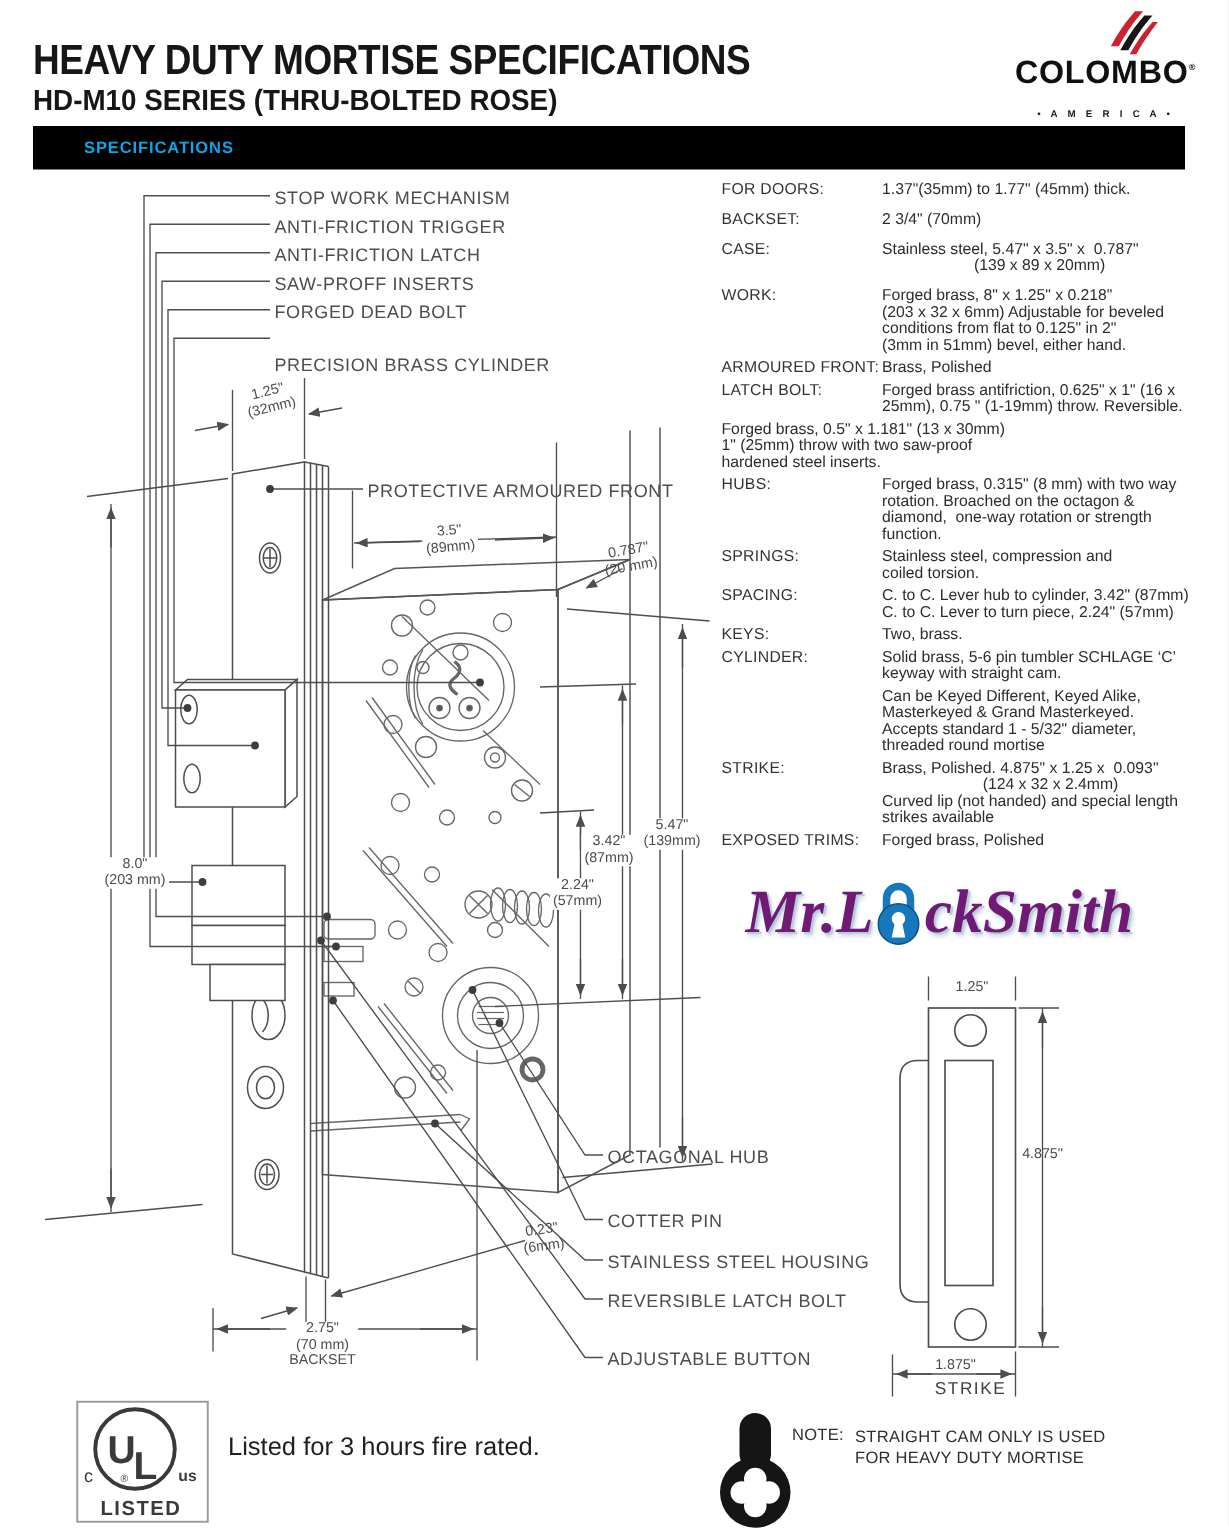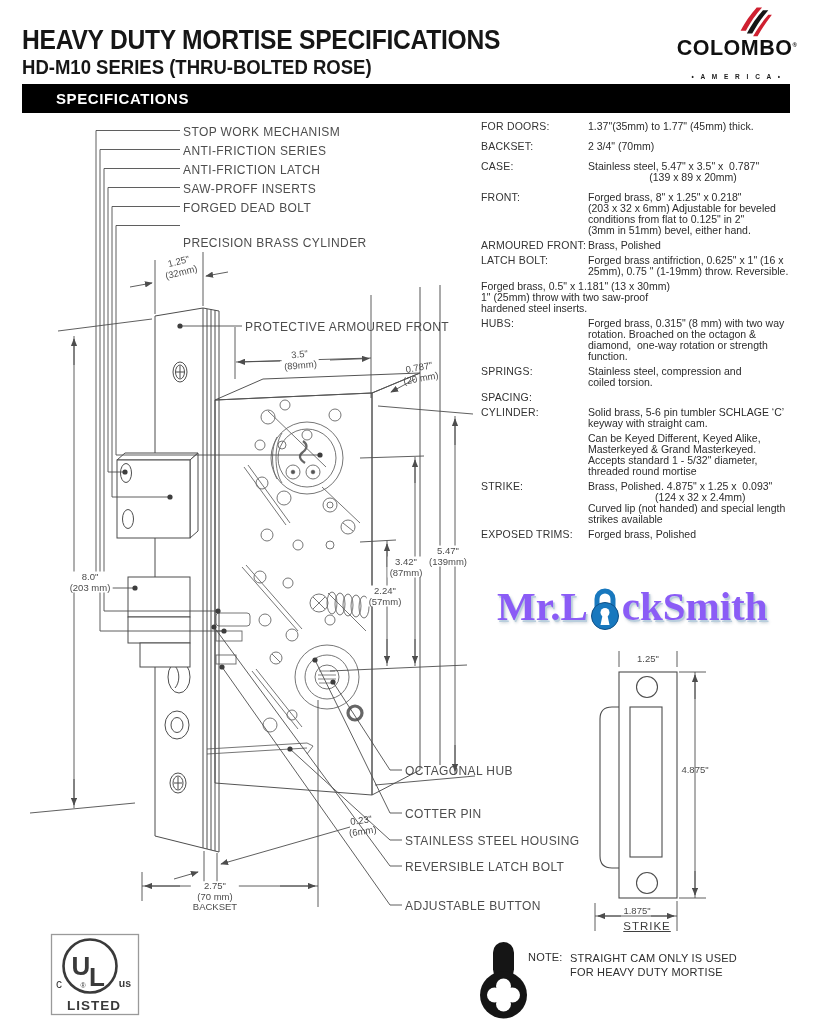--- a/index.html
+++ b/index.html
@@ -5,21 +5,21 @@
   html,body{margin:0;padding:0;background:#e9e9e9;}
   .page{position:relative;width:819px;height:1024px;background:#ffffff;margin:0 auto;
         font-family:"Liberation Sans",sans-serif;overflow:hidden;color:#222;}
   
   .title{position:absolute;left:22px;top:24px;font-size:28px;font-weight:bold;color:#161616;
          transform:scaleX(.88);transform-origin:left;white-space:nowrap;letter-spacing:-.3px;}
   .subtitle{position:absolute;left:22px;top:56px;font-size:19.5px;font-weight:bold;color:#161616;
          transform:scaleX(.95);transform-origin:left;white-space:nowrap;}
   .secbar{position:absolute;left:22px;top:84px;width:768px;height:29px;background:#000;
           display:flex;align-items:center;}
-  .secbar span{color:#ffffff;font-size:15px;font-weight:bold;letter-spacing:.6px;padding-left:34px;}
+  .secbar span{color:#0ea5e9;font-size:11px;font-weight:bold;letter-spacing:.6px;padding-left:34px;}
   
   .clogo{position:absolute;left:665px;top:4px;width:142px;height:78px;}
   .clogo .emb{position:absolute;left:66px;top:0;}
   .clogo .brand{position:absolute;left:8px;top:32px;width:128px;text-align:center;
         font-size:21.5px;font-weight:bold;color:#101010;letter-spacing:.5px;white-space:nowrap;}
   .clogo .brand sup{font-size:6px;}
   .clogo .dbar{position:absolute;left:8px;top:57px;width:128px;height:9.5px;
         display:flex;align-items:center;justify-content:center;}
   .clogo .dbar span{color:#fff;font-size:5px;font-weight:bold;letter-spacing:4.5px;line-height:9.5px;}
   .clogo .amer{position:absolute;left:8px;top:69px;width:128px;text-align:center;
@@ -30,23 +30,23 @@
   .spec-row.g{margin-bottom:9px;}
   .spec-label{flex:0 0 107px;font-size:10.5px;line-height:11px;color:#333;letter-spacing:.2px;}
   .spec-value{font-size:10.5px;line-height:11px;color:#2c2c2c;white-space:pre;}
   
   .dsvg{position:absolute;left:30px;top:115px;}
   .callout{position:absolute;font-size:12px;color:#4d4d4d;letter-spacing:.4px;white-space:nowrap;}
   .dim{position:absolute;font-size:9.5px;line-height:10.5px;color:#4c4c4c;text-align:center;
        white-space:nowrap;}
   .dim.bg{background:#fff;padding:0 2px;}
   
-  .mrl{position:absolute;left:497px;top:582px;display:flex;align-items:flex-start;
-       font-family:"Liberation Serif",serif;font-weight:bold;
-       font-size:41px;color:#8b5cf6;text-shadow:1.5px 1.5px 0 #b9cedd,2px 3px 3px rgba(40,70,100,.25);}
+  .mrl{position:absolute;left:497px;top:582px;display:flex;align-items:flex-end;
+       font-family:"Liberation Serif",serif;font-style:italic;font-weight:bold;
+       font-size:41px;color:#701a75;text-shadow:1.5px 1.5px 0 #b9cedd,2px 3px 3px rgba(40,70,100,.25);}
   .mrl svg{margin:2px -1px 0 -1px;}
   
   .ulwrap{position:absolute;left:50px;top:933px;}
   .ultext{position:absolute;left:152px;top:955px;font-size:17px;color:#1f1f1f;}
   .keyicon{position:absolute;left:477px;top:938px;}
   .note{position:absolute;left:528px;top:951px;display:flex;font-size:11px;color:#2e2e2e;
         letter-spacing:.2px;}
   .note .nlabel{width:42px;flex:none;}
   .note .nlines div{line-height:14px;}
   .striketitle{position:absolute;font-size:11.5px;color:#3f3f3f;letter-spacing:1px;}
@@ -278,21 +278,21 @@
       <line x1="112" y1="757" x2="112" y2="786"></line>
       <line x1="288" y1="585" x2="288" y2="792"></line>
       <line x1="112" y1="771" x2="288" y2="771"></line>
       <line x1="150" y1="771" x2="115" y2="771" marker-end="url(#ar)"></line>
       <line x1="250" y1="771" x2="285" y2="771" marker-end="url(#ar)"></line>
     </g>
   </svg>
 
   <div id="overlays">
       <div class="callout" style="left: 183px; top: 125px;">STOP WORK MECHANISM</div>
-      <div class="callout" style="left: 183px; top: 144px;">ANTI-FRICTION SERIES</div>
+      <div class="callout" style="left: 183px; top: 144px;">ANTI-FRICTION TRIGGER</div>
       <div class="callout" style="left: 183px; top: 163px;">ANTI-FRICTION LATCH</div>
       <div class="callout" style="left: 183px; top: 182px;">SAW-PROFF INSERTS</div>
       <div class="callout" style="left: 183px; top: 201px;">FORGED DEAD BOLT</div>
       <div class="callout" style="left: 183px; top: 236px;">PRECISION BRASS CYLINDER</div>
       <div class="callout" style="left: 245px; top: 320px;">PROTECTIVE ARMOURED FRONT</div>
       <div class="callout" style="left: 405px; top: 764px;">OCTAGONAL HUB</div>
       <div class="callout" style="left: 405px; top: 807px;">COTTER PIN</div>
       <div class="callout" style="left: 405px; top: 834px; text-align: center;">STAINLESS STEEL HOUSING</div>
       <div class="callout" style="left: 405px; top: 860px;">REVERSIBLE LATCH BOLT</div>
       <div class="callout" style="left: 405px; top: 899px;">ADJUSTABLE BUTTON</div>
@@ -335,39 +335,39 @@
       </div>
       <div class="dim" style="left: 648px; top: 659px; transform: translate(-50%, -50%);">
         <div>1.25"</div>
       </div>
       <div class="dim bg" style="left: 695px; top: 770px; transform: translate(-50%, -50%);">
         <div>4.875"</div>
       </div>
       <div class="dim bg" style="left: 637px; top: 911px; transform: translate(-50%, -50%);">
         <div>1.875"</div>
       </div>
-      <div class="striketitle" style="left: 647px; top: 920px; transform: translateX(-50%); text-decoration: underline;">STRIKE</div>
+      <div class="striketitle" style="left: 647px; top: 920px; transform: translateX(-50%);">STRIKE</div>
     </div>
 
   <div class="specs" id="spec-list">
       <div class="spec-row g">
         <div class="spec-label">FOR DOORS:</div>
         <div class="spec-value">1.37"(35mm) to 1.77" (45mm) thick.</div>
       </div>
       <div class="spec-row g">
         <div class="spec-label">BACKSET:</div>
         <div class="spec-value">2 3/4" (70mm)</div>
       </div>
       <div class="spec-row g">
         <div class="spec-label">CASE:</div>
         <div class="spec-value">Stainless steel, 5.47" x 3.5" x  0.787"
                      (139 x 89 x 20mm)</div>
       </div>
       <div class="spec-row">
-        <div class="spec-label">FRONT:</div>
+        <div class="spec-label">WORK:</div>
         <div class="spec-value">Forged brass, 8" x 1.25" x 0.218"
 (203 x 32 x 6mm) Adjustable for beveled
 conditions from flat to 0.125" in 2"
 (3mm in 51mm) bevel, either hand.</div>
       </div>
       <div class="spec-row">
         <div class="spec-label">ARMOURED FRONT:</div>
         <div class="spec-value">Brass, Polished</div>
       </div>
       <div class="spec-row">
@@ -387,20 +387,26 @@
 diamond,  one-way rotation or strength
 function.</div>
       </div>
       <div class="spec-row">
         <div class="spec-label">SPRINGS:</div>
         <div class="spec-value">Stainless steel, compression and
 coiled torsion.</div>
       </div>
       <div class="spec-row">
         <div class="spec-label">SPACING:</div>
+        <div class="spec-value">C. to C. Lever hub to cylinder, 3.42" (87mm)
+C. to C. Lever to turn piece, 2.24" (57mm)</div>
+      </div>
+      <div class="spec-row">
+        <div class="spec-label">KEYS:</div>
+        <div class="spec-value">Two, brass.</div>
       </div>
       <div class="spec-row">
         <div class="spec-label">CYLINDER:</div>
         <div class="spec-value">Solid brass, 5-6 pin tumbler SCHLAGE ‘C’
 keyway with straight cam.</div>
       </div>
       <div class="spec-row">
         <div class="spec-label"></div>
         <div class="spec-value">Can be Keyed Different, Keyed Alike,
 Masterkeyed &amp; Grand Masterkeyed.
@@ -465,20 +471,21 @@
       <rect x="1.5" y="1.5" width="87" height="80" fill="#fff" stroke="#9a9a9a" stroke-width="1.3"></rect>
       <circle cx="40" cy="33" r="26.5" fill="none" stroke="#3a3a3a" stroke-width="2.6"></circle>
       <text x="31" y="42" font-family="Liberation Sans, sans-serif" font-size="26" font-weight="bold" fill="#3a3a3a" text-anchor="middle">U</text>
       <text x="47" y="53" font-family="Liberation Sans, sans-serif" font-size="26" font-weight="bold" fill="#3a3a3a" text-anchor="middle">L</text>
       <text x="33" y="55" font-size="7" fill="#3a3a3a" text-anchor="middle">®</text>
       <text x="9" y="55" font-family="Liberation Sans, sans-serif" font-size="12" fill="#3a3a3a" text-anchor="middle">c</text>
       <text x="75" y="54" font-family="Liberation Sans, sans-serif" font-size="10.5" font-weight="bold" fill="#3a3a3a" text-anchor="middle">us</text>
       <text x="44" y="77" font-family="Liberation Sans, sans-serif" font-size="13.5" font-weight="bold" letter-spacing="1" fill="#3a3a3a" text-anchor="middle">LISTED</text>
     </svg>
   </div>
+  <div class="ultext">Listed for 3 hours fire rated.</div>
 
   <div class="keyicon">
     <svg width="52" height="84" viewBox="0 0 52 84">
       <rect x="16" y="4" width="21" height="38" rx="10.5" fill="#151515"></rect>
       <circle cx="26.5" cy="57" r="23.5" fill="#151515"></circle>
       <g fill="#ffffff">
         <circle cx="26.5" cy="48" r="7.5"></circle>
           <circle cx="26.5" cy="66" r="7.5"></circle>
         <circle cx="17.5" cy="57" r="7.5"></circle>
           <circle cx="35.5" cy="57" r="7.5"></circle>

